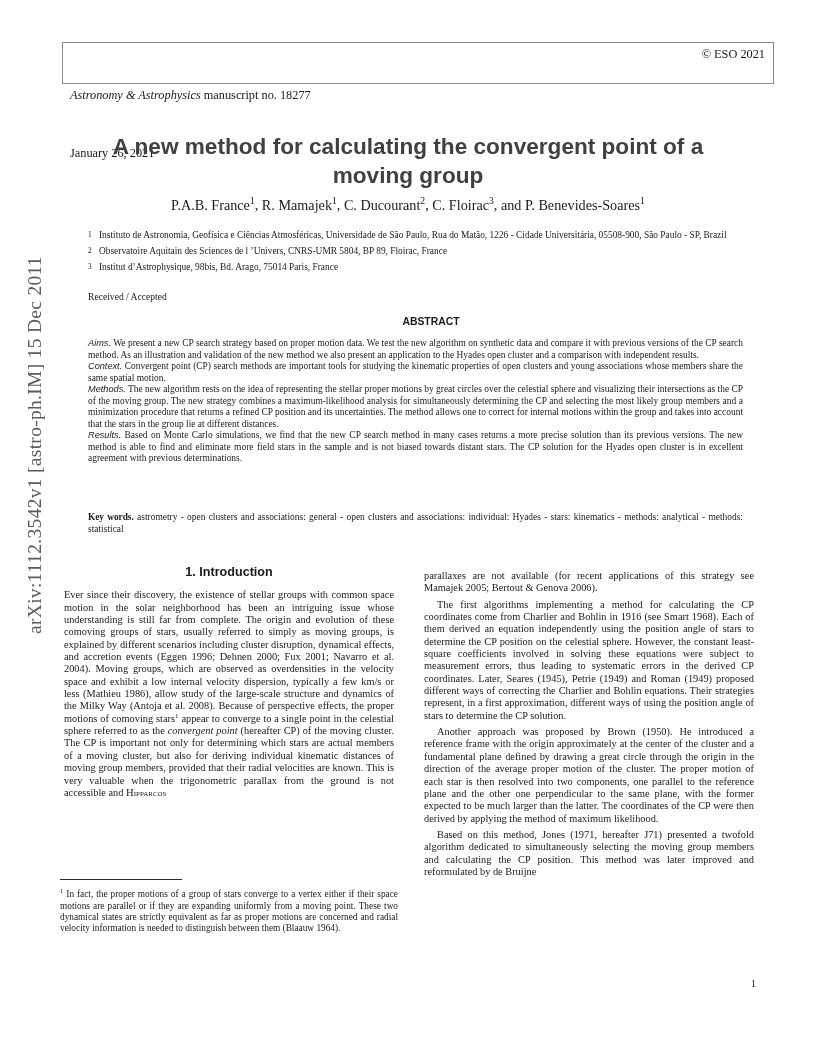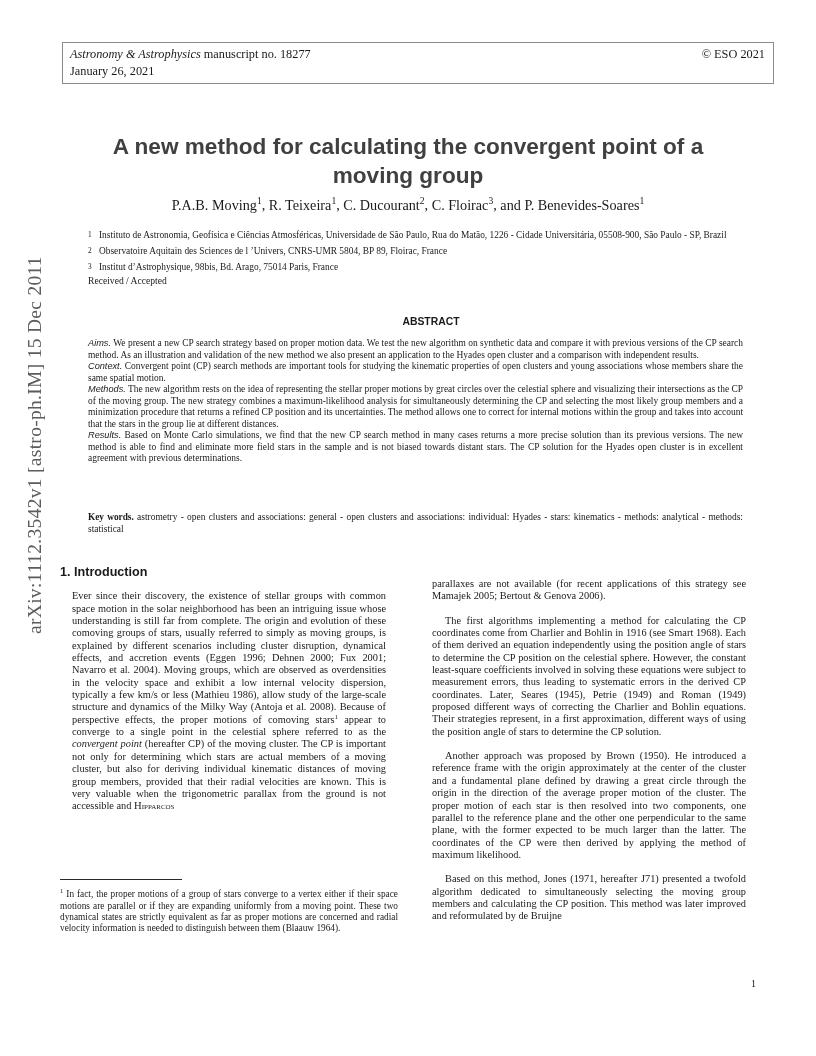--- a/index.html
+++ b/index.html
@@ -46,21 +46,21 @@
     height: 42px;
     border: 1px solid #8a8a8a;
     box-sizing: border-box;
   }
   #header-box .hdr-inner {
     position: relative;
     padding: 3px 7px 0 7px;
     font-size: 12.3px;
     line-height: 16.5px;
   }
-  #header-box .hdr-left { white-space: nowrap; }
+  #header-box .hdr-left { white-space: nowrap; margin-top: 41px; }
   #header-box .hdr-left .ital { font-style: italic; }
   #header-box .hdr-right {
     position: absolute;
     right: 8px;
     top: 3px;
     font-size: 12.3px;
     white-space: nowrap;
   }
   .copy-glyph {
     display: inline-block;
@@ -114,21 +114,21 @@
     line-height: 12.1px;
     padding-top: 0px;
     vertical-align: super;
   }
   .affil-num span { vertical-align: super; font-size: 7.4px; }
   .affil-txt { flex: 1; }
 
   #received {
     position: absolute;
     left: 88px;
-    top: 275px;
+    top: 291px;
     font-size: 9.6px;
   }
 
   
   #abstract-heading {
     position: absolute;
     left: 88px;
     top: 316px;
     width: 686px;
     text-align: center;
@@ -179,23 +179,23 @@
     hyphens: manual;
   }
   #col-left { left: 60px; }
   #col-right { left: 420px; }
 
   .sec-heading {
     font-family: "Liberation Sans", sans-serif;
     font-weight: bold;
     font-size: 12.6px;
     margin: 0 0 11px 0;
-    text-align: left;
-  }
-  .col p { margin: 12px; }
+    text-align: center;
+  }
+  .col p { margin: 4px; }
   .col p.indent { text-indent: 13px; }
   .ital { font-style: italic; }
   .smallcaps {
     font-variant: small-caps;
     font-size: 10.6px;
   }
 
   
   #footnote {
     position: absolute;
@@ -235,21 +235,21 @@
   <div id="header-box">
     <div class="hdr-inner">
       <div class="hdr-left"><span class="ital">Astronomy &amp; Astrophysics</span><span> manuscript no. 18277</span></div>
       <div class="hdr-left">January 26, 2021</div>
       <div class="hdr-right"><span class="copy-glyph">©</span> <span>ESO 2021</span></div>
     </div>
   </div>
 
   <div id="title">A new method for calculating the convergent point of a moving group</div>
 
-  <div id="authors"><span>P.A.B. Moving</span><sup>1</sup><span>, </span><span>R. Teixeira</span><sup>1</sup><span>, </span><span>C. Ducourant</span><sup>2</sup><span>, </span><span>C. Floirac</span><sup>3</sup><span>, and </span><span>P. Benevides-Soares</span><sup>1</sup></div>
+  <div id="authors"><span>P.A.B. France</span><sup>1</sup><span>, </span><span>R. Mamajek</span><sup>1</sup><span>, </span><span>C. Ducourant</span><sup>2</sup><span>, </span><span>C. Floirac</span><sup>3</sup><span>, and </span><span>P. Benevides-Soares</span><sup>1</sup></div>
 
   <div id="affiliations">
       <div class="affil-row">
         <div class="affil-num"><span>1</span></div>
         <div class="affil-txt">Instituto de Astronomia, Geofísica e Ciências Atmosféricas, Universidade de São Paulo, Rua do Matão, 1226 - Cidade Universitária, 05508-900, São Paulo - SP, Brazil</div>
       </div>
       <div class="affil-row">
         <div class="affil-num"><span>2</span></div>
         <div class="affil-txt">Observatoire Aquitain des Sciences de l ’Univers, CNRS-UMR 5804, BP 89, Floirac, France</div>
       </div>

